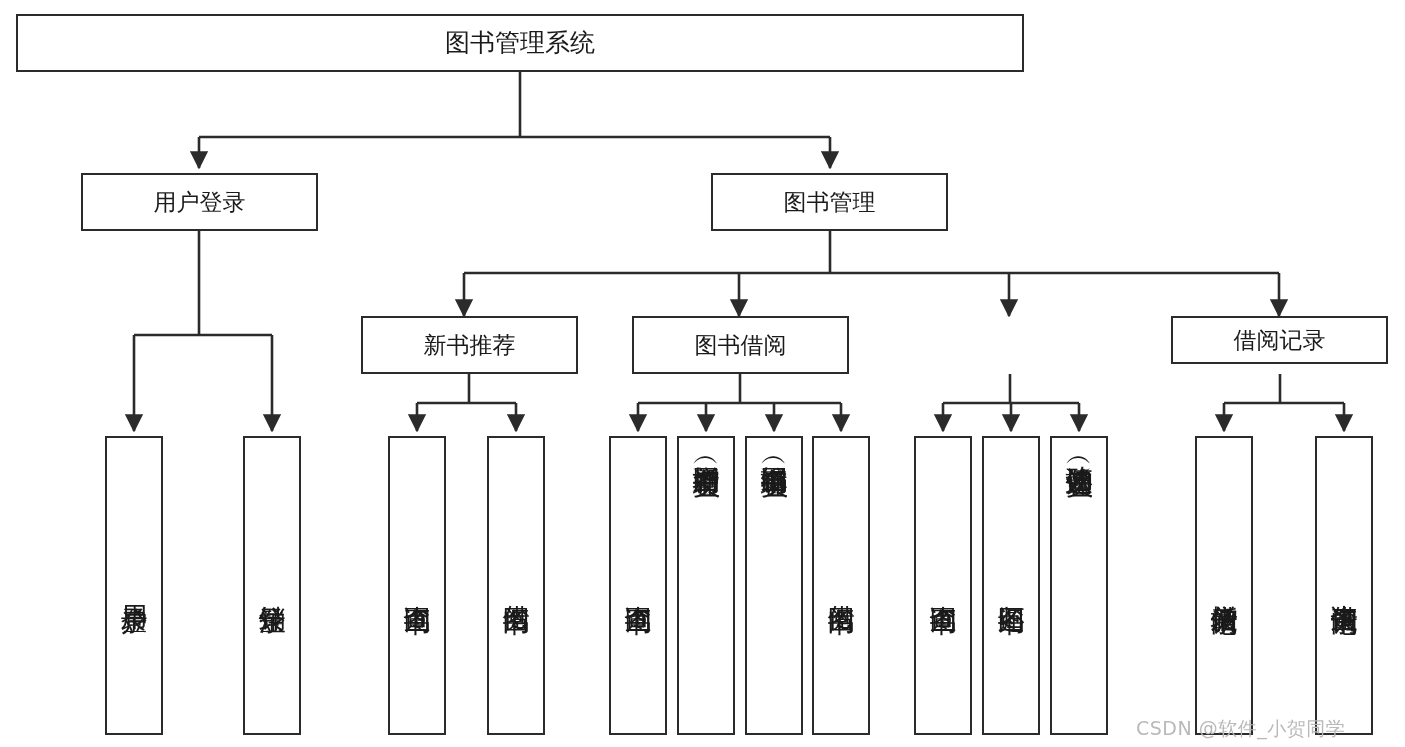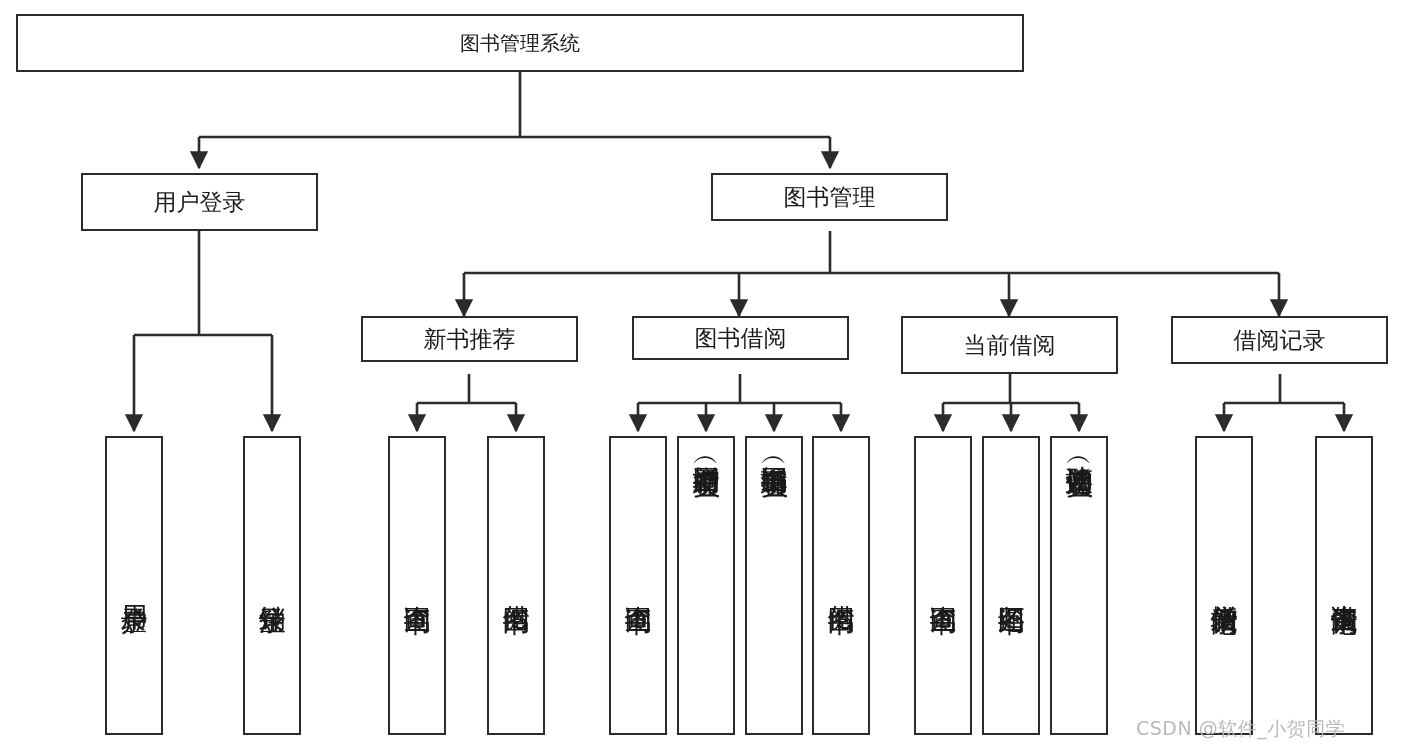--- a/index.html
+++ b/index.html
@@ -32,21 +32,21 @@
     border: 2px solid #2b2b2b;
     background: #ffffff;
     color: #1a1a1a;
     display: flex;
     align-items: center;
     justify-content: center;
     text-align: center;
     line-height: 1.05;
   }
   .node.root {
-    font-size: 20px;
+    font-size: 25px;
   }
   .node.level1 {
     font-size: 23px;
   }
   .node.level2 {
     font-size: 23px;
   }
   .node.leaf {
     writing-mode: vertical-rl;
     text-orientation: upright;
@@ -127,32 +127,29 @@
     </g>
   </svg>
 
   <div class="node root" style="left:16px; top:14px; width:1008px; height:58px;">
     <span class="node-label">图书管理系统</span>
   </div>
 
   <div class="node level1" style="left:81px; top:173px; width:237px; height:58px;">
     <span class="node-label">用户登录</span>
   </div>
-  <div class="node level1" style="left:711px; top:173px; width:237px; height:48px;">
+  <div class="node level1" style="left:711px; top:173px; width:237px; height:58px;">
     <span class="node-label">图书管理</span>
   </div>
 
-  <div class="node level2" style="left:361px; top:316px; width:217px; height:46px;">
+  <div class="node level2" style="left:361px; top:316px; width:217px; height:58px;">
     <span class="node-label">新书推荐</span>
   </div>
-  <div class="node level2" style="left:632px; top:316px; width:217px; height:44px;">
+  <div class="node level2" style="left:632px; top:316px; width:217px; height:58px;">
     <span class="node-label">图书借阅</span>
-  </div>
-  <div class="node level2" style="left:901px; top:316px; width:217px; height:58px;">
-    <span class="node-label">当前借阅</span>
   </div>
   <div class="node level2" style="left:1171px; top:316px; width:217px; height:48px;">
     <span class="node-label">借阅记录</span>
   </div>
 
   <div class="node leaf" style="left:105px; top:436px; width:58px; height:299px;">
     <span class="node-label">用户登录</span>
   </div>
   <div class="node leaf" style="left:243px; top:436px; width:58px; height:299px;">
     <span class="node-label">注销登录</span>

